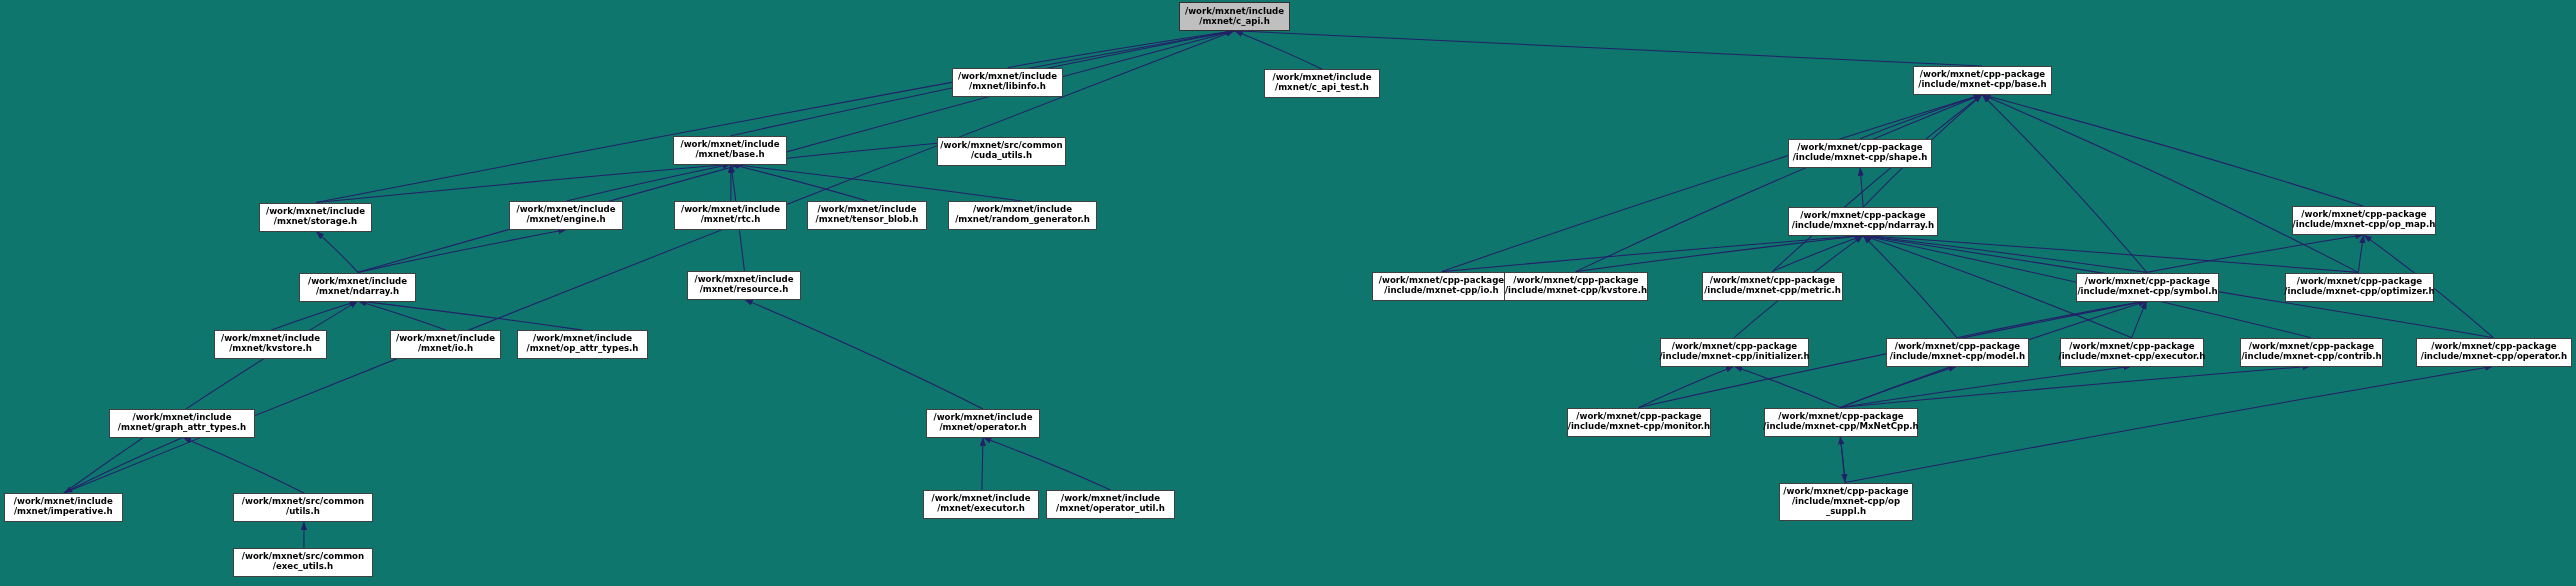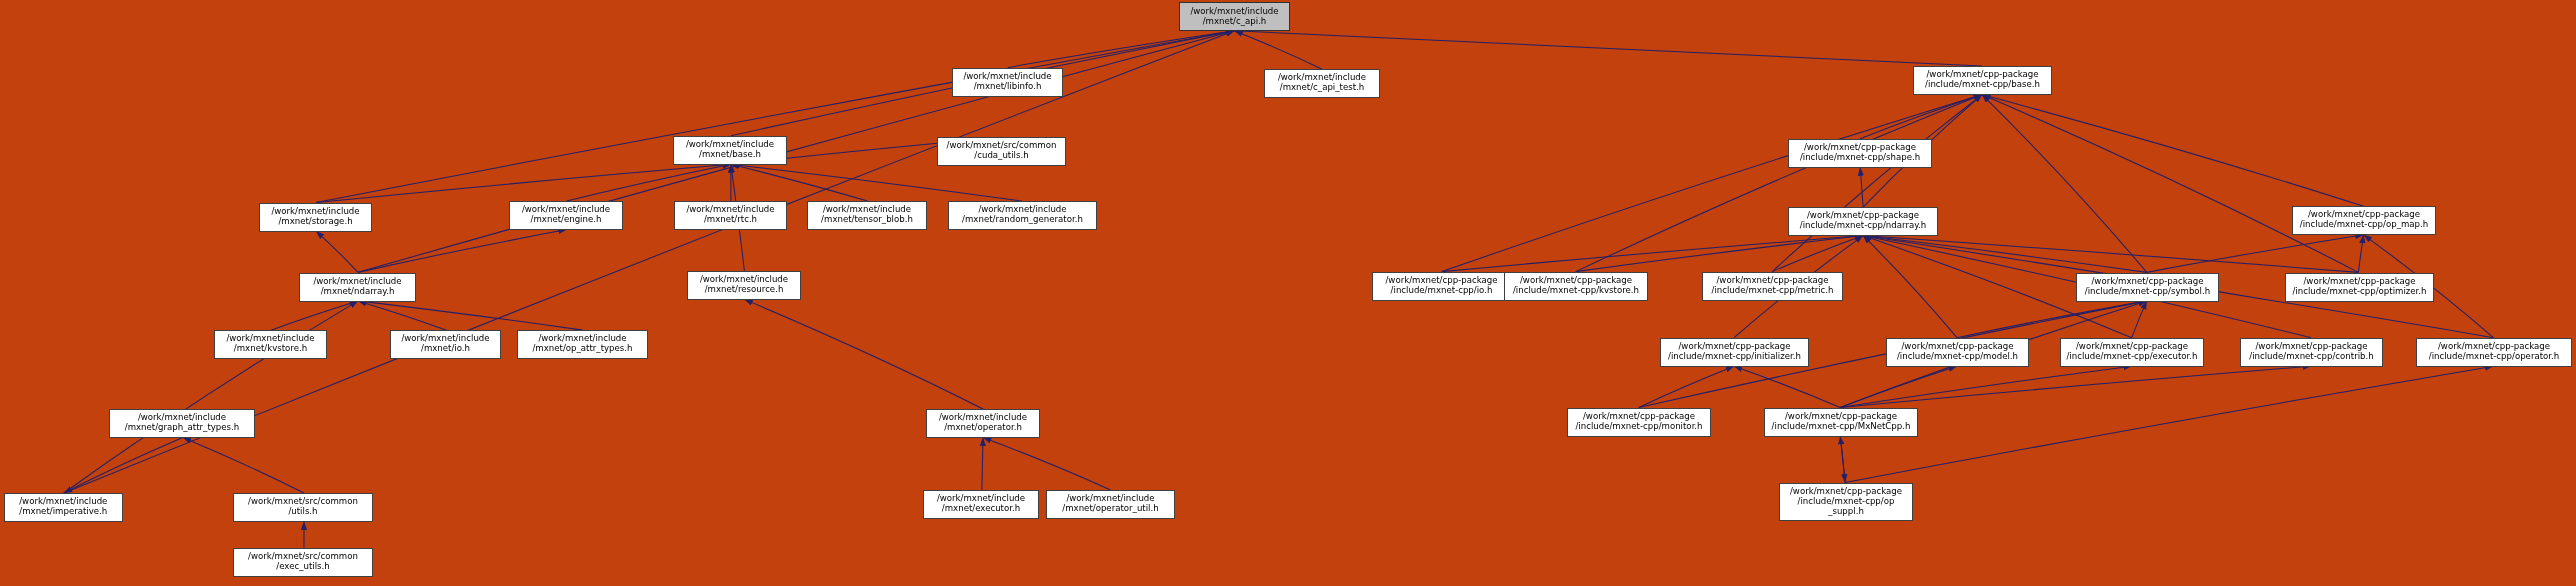--- a/index.html
+++ b/index.html
@@ -1,17 +1,17 @@
 <!DOCTYPE html>
 <html style="font-size:12px"><head>
 <meta charset="utf-8">
 <style>
   html,body{margin:0;padding:0;background:#ffffff;}
-  #canvas{position:relative;width:2576px;height:586px;background:#c2410c;
-          font-family:"DejaVu Sans","Liberation Sans",sans-serif;overflow:hidden;}
+  #canvas{position:relative;width:2576px;height:586px;background:#0f766e;
+          font-family:"DejaVu Sans","Liberation Sans",sans-serif;overflow:hidden;font-weight:bold;}
   svg.edges{position:absolute;left:0;top:0;width:2576px;height:586px;pointer-events:none;}
   .node{position:absolute;box-sizing:border-box;border:0.8px solid #404040;background:#ffffff;
         display:flex;align-items:center;justify-content:center;text-align:center;
         font-size:8.6px;line-height:9.8px;color:#000000;white-space:pre;letter-spacing:0;}
   .node.root{background:#bfbfbf;border:0.8px solid #303030;}
   .node span{display:block;}
 </style>
 </head>
 <body>
 

